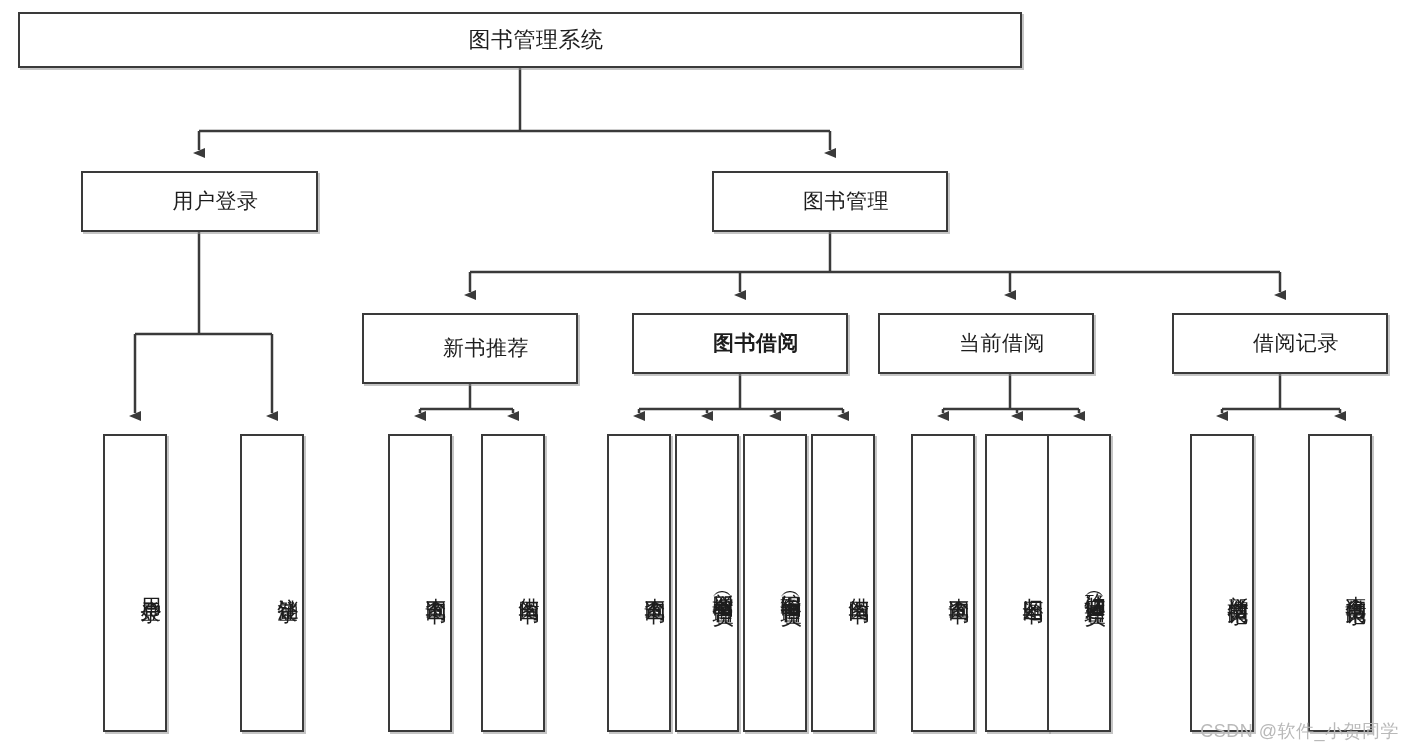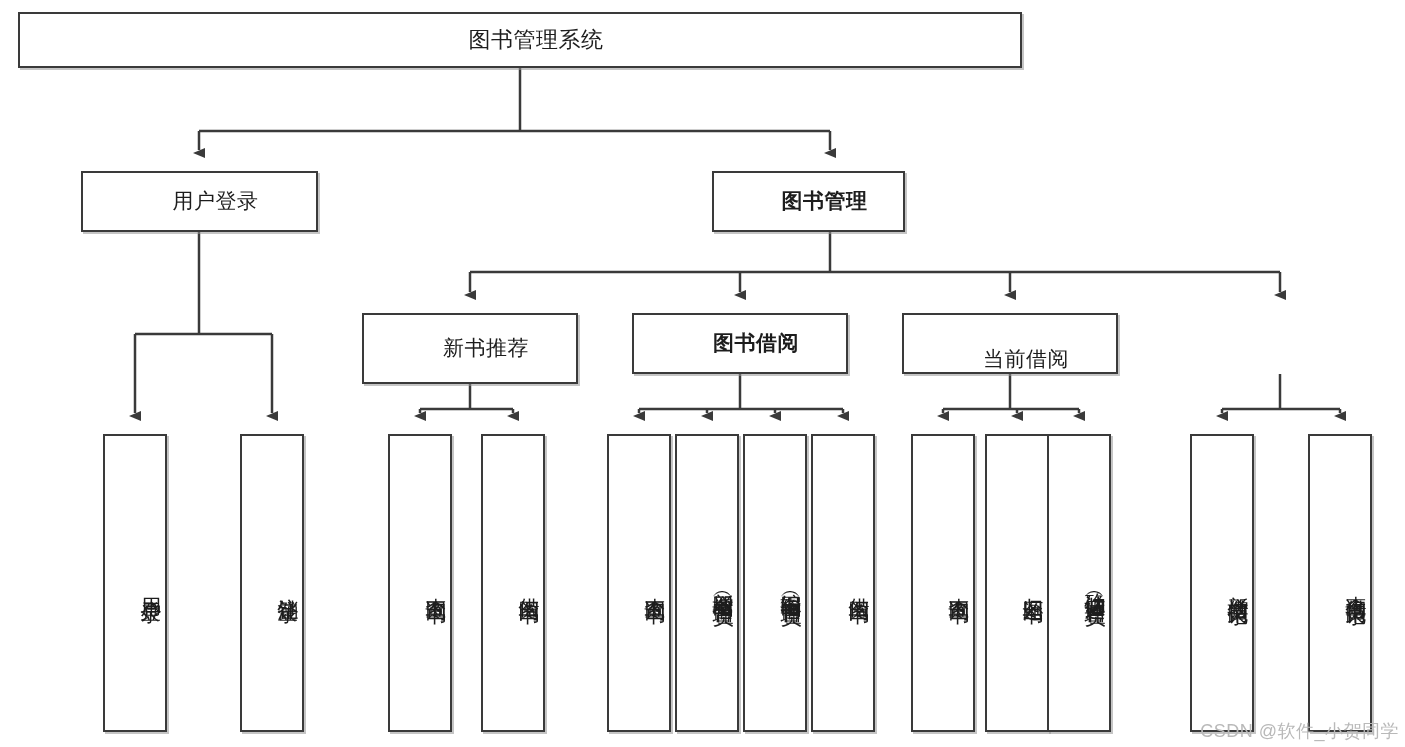--- a/index.html
+++ b/index.html
@@ -127,32 +127,35 @@
     </g>
   </svg>
 
   <div class="node node-root" style="left: 18px; top: 12px; width: 1004px; height: 56px;">
     <span class="label">图书管理系统</span>
   </div>
 
   <div class="node node-l2" style="left: 81px; top: 171px; width: 237px; height: 61px;">
     <span class="label">用户登录</span>
   </div>
-  <div class="node node-l2" style="left: 712px; top: 171px; width: 193px; height: 61px; font-weight: bold;">
+  <div class="node node-l2" style="left: 712px; top: 171px; width: 236px; height: 61px;">
     <span class="label">图书管理</span>
   </div>
 
   <div class="node node-l3" style="left: 362px; top: 313px; width: 216px; height: 71px;">
     <span class="label">新书推荐</span>
   </div>
   <div class="node node-l3" style="left: 632px; top: 313px; width: 216px; height: 61px; font-weight: bold;">
     <span class="label">图书借阅</span>
   </div>
-  <div class="node node-l3" style="left: 902px; top: 313px; width: 216px; height: 61px; align-items: flex-end;">
+  <div class="node node-l3" style="left: 878px; top: 313px; width: 216px; height: 61px;">
     <span class="label">当前借阅</span>
+  </div>
+  <div class="node node-l3" style="left: 1172px; top: 313px; width: 216px; height: 61px;">
+    <span class="label">借阅记录</span>
   </div>
 
   <div class="node node-leaf" style="left: 103px; top: 434px; width: 64px; height: 298px;">
     <span class="label">用户登录</span>
   </div>
   <div class="node node-leaf" style="left: 240px; top: 434px; width: 64px; height: 298px;">
     <span class="label">注销登录</span>
   </div>
   <div class="node node-leaf" style="left: 388px; top: 434px; width: 64px; height: 298px;">
     <span class="label">查询图书</span>

